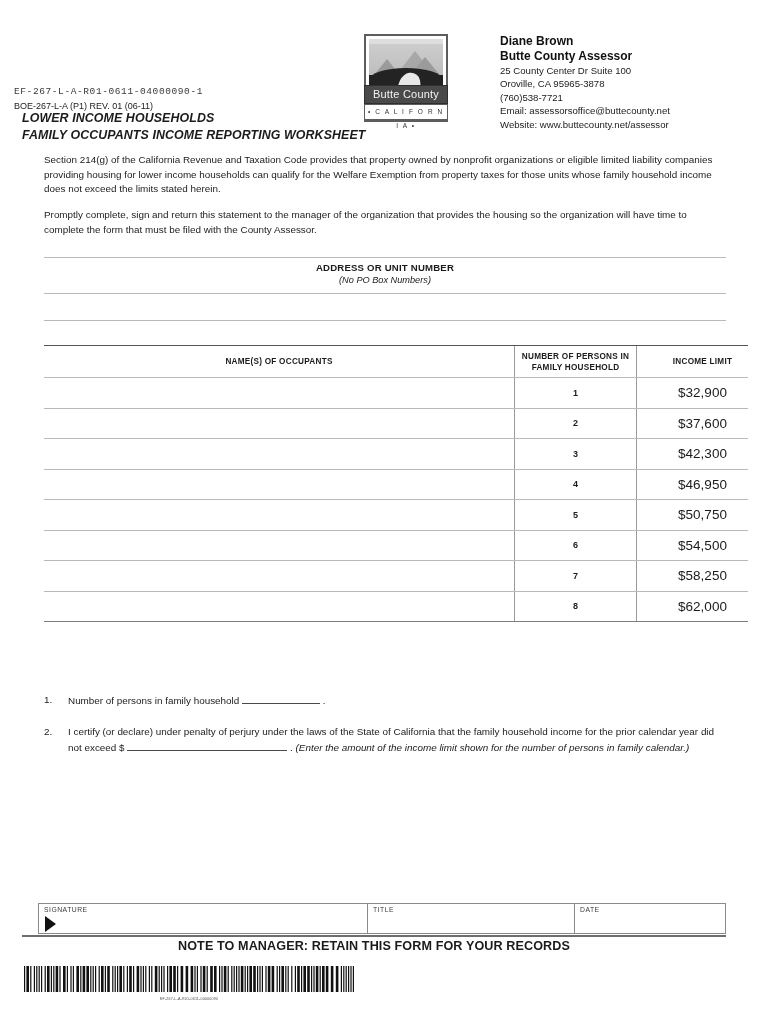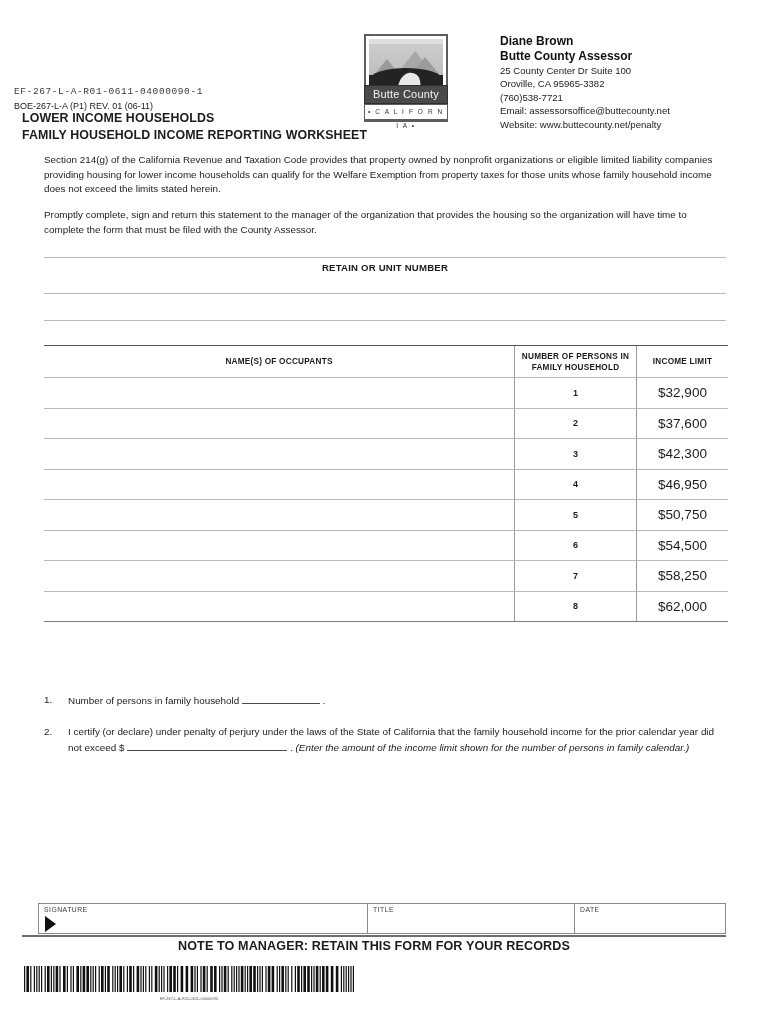--- a/index.html
+++ b/index.html
@@ -157,20 +157,21 @@
 
   
   .doc-title {
     position: absolute;
     left: 22px;
     top: 110px;
     font-size: 12.4px;
     font-weight: bold;
     letter-spacing: 0.1px;
     line-height: 17px;
+    font-style: italic;
   }
 
   
   .para {
     position: absolute;
     left: 44px;
     width: 682px;
     font-size: 9.9px;
     line-height: 14.6px;
     text-align: left;
@@ -216,21 +217,21 @@
     width: 682px;
     border-collapse: collapse;
     table-layout: fixed;
   }
   .tbl td, .tbl th {
     padding: 0;
     margin: 0;
   }
   .tbl .c-name  { width: 470px; }
   .tbl .c-num   { width: 121px; }
-  .tbl .c-limit { width: 91px; }
+  .tbl .c-limit { width: 91px; padding-left: 20px; }
 
   .tbl tr.head td {
     border-top: 1.6px solid #555555;
     border-bottom: 1px solid #b9b9b9;
     height: 31px;
     vertical-align: middle;
     text-align: center;
     font-size: 8.2px;
     font-weight: bold;
     letter-spacing: 0.25px;
@@ -386,38 +387,39 @@
       <div class="logo-river"></div>
     </div>
     <div class="logo-banner">Butte County</div>
     <div class="logo-sub">• C A L I F O R N I A •</div>
   </div>
 
   <div class="contact">
     <div class="nm">Diane Brown</div>
     <div class="ttl">Butte County Assessor</div>
     <div class="ln">25 County Center Dr Suite 100</div>
-    <div class="ln">Oroville, CA 95965-3382</div>
+    <div class="ln">Oroville, CA 95965-3878</div>
     <div class="ln">(760)538-7721</div>
     <div class="ln">Email: assessorsoffice@buttecounty.net</div>
-    <div class="ln">Website: www.buttecounty.net/penalty</div>
+    <div class="ln">Website: www.buttecounty.net/assessor</div>
   </div>
 </div>
 
 <div class="doc-title">
   <div>LOWER INCOME HOUSEHOLDS</div>
-  <div>FAMILY HOUSEHOLD INCOME REPORTING WORKSHEET</div>
+  <div>FAMILY OCCUPANTS INCOME REPORTING WORKSHEET</div>
 </div>
 
 <div class="para para-1">Section 214(g) of the California Revenue and Taxation Code provides that property owned by nonprofit organizations or eligible limited liability companies providing housing for lower income households can qualify for the Welfare Exemption from property taxes for those units whose family household income does not exceed the limits stated herein.</div>
 <div class="para para-2">Promptly complete, sign and return this statement to the manager of the organization that provides the housing so the organization will have time to complete the form that must be filed with the County Assessor.</div>
 
 <div class="addr-rule r1"></div>
 <div class="addr-head">
-  <div class="h">RETAIN OR UNIT NUMBER</div>
+  <div class="h">ADDRESS OR UNIT NUMBER</div>
+  <div class="s">(No PO Box Numbers)</div>
 </div>
 <div class="addr-rule r2"></div>
 <div class="addr-rule r3"></div>
 
 <table class="tbl">
   <tbody>
     <tr class="head">
       <td class="c-name">NAME(S) OF OCCUPANTS</td>
       <td class="c-num">
         <div>NUMBER OF PERSONS IN</div>

